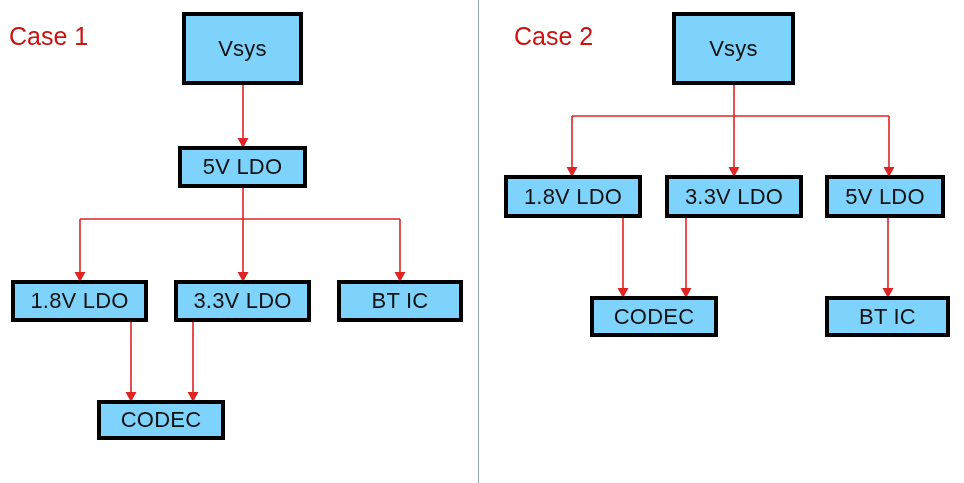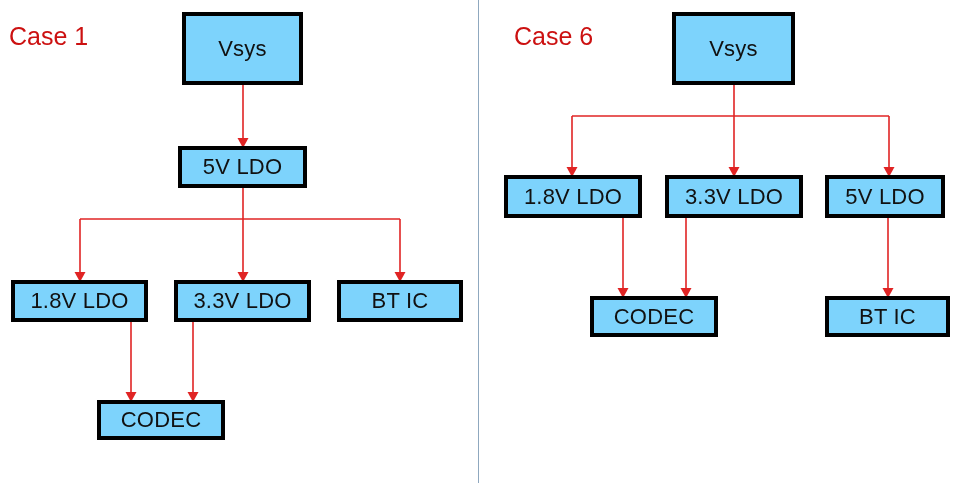--- a/index.html
+++ b/index.html
@@ -67,21 +67,21 @@
 </style>
 </head>
 <body>
 
 <div id="canvas">
 
   <div class="divider" style="left: 478px; top: 0px; width: 1px; height: 483px; background: rgb(143, 168, 191);"></div>
 
   <div class="case-label" id="label-case-1" style="left: 9px; top: 24px;">Case 1</div>
 
-  <div class="case-label" id="label-case-2" style="left: 514px; top: 24px;">Case 6</div>
+  <div class="case-label" id="label-case-2" style="left: 514px; top: 24px;">Case 2</div>
 
   <svg class="wires" id="wire-layer" viewBox="0 0 964 483" preserveAspectRatio="none">
       <line x1="243" y1="85" x2="243" y2="148" stroke="#e02424"></line>
       <polygon points="237.5,138 243,148 248.5,138" class="head" fill="#e02424"></polygon>
       <line x1="243" y1="188" x2="243" y2="282" stroke="#e02424"></line>
       <polygon points="237.5,272 243,282 248.5,272" class="head" fill="#e02424"></polygon>
       <line x1="80" y1="219" x2="400" y2="219" stroke="#e02424"></line>
       <line x1="80" y1="219" x2="80" y2="282" stroke="#e02424"></line>
       <polygon points="74.5,272 80,282 85.5,272" class="head" fill="#e02424"></polygon>
       <line x1="400" y1="219" x2="400" y2="282" stroke="#e02424"></line>

